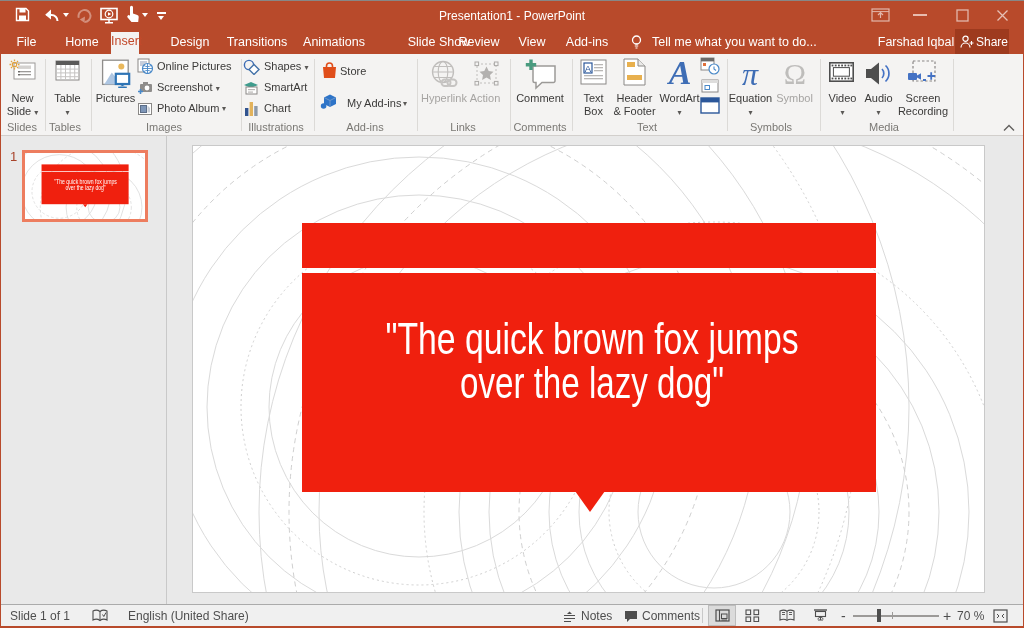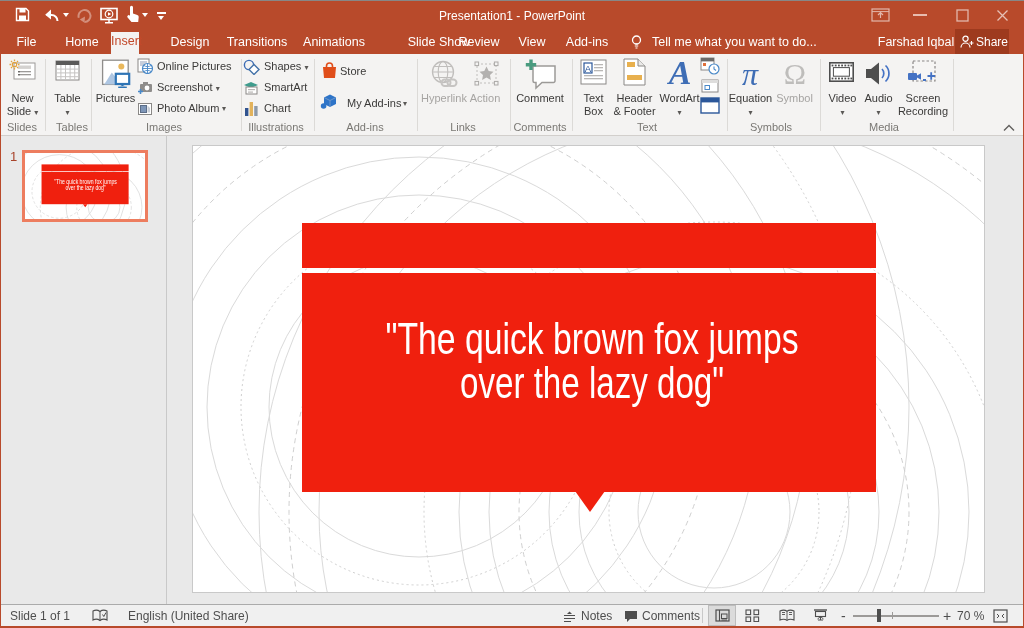--- a/index.html
+++ b/index.html
@@ -123,21 +123,21 @@
     <div class="gsep" style="left:241px;"></div>
     <div class="gsep" style="left:314px;"></div>
     <div class="gsep" style="left:417px;"></div>
     <div class="gsep" style="left:510px;"></div>
     <div class="gsep" style="left:572px;"></div>
     <div class="gsep" style="left:727px;"></div>
     <div class="gsep" style="left:820px;"></div>
     <div class="gsep" style="left:953px;"></div>
 
     <div class="glabel" style="left:22px;">Slides</div>
-    <div class="glabel" style="left:72px;">Tables</div>
+    <div class="glabel" style="left:65px;">Tables</div>
     <div class="glabel" style="left:164px;">Images</div>
     <div class="glabel" style="left:276px;">Illustrations</div>
     <div class="glabel" style="left:365px;">Add-ins</div>
     <div class="glabel" style="left:463px;">Links</div>
     <div class="glabel" style="left:540px;">Comments</div>
     <div class="glabel" style="left:647px;">Text</div>
     <div class="glabel" style="left:771px;">Symbols</div>
     <div class="glabel" style="left:884px;">Media</div>
 
     <svg class="abs" style="left:9px;top:4px;" width="27" height="29" viewBox="0 0 27 29">

